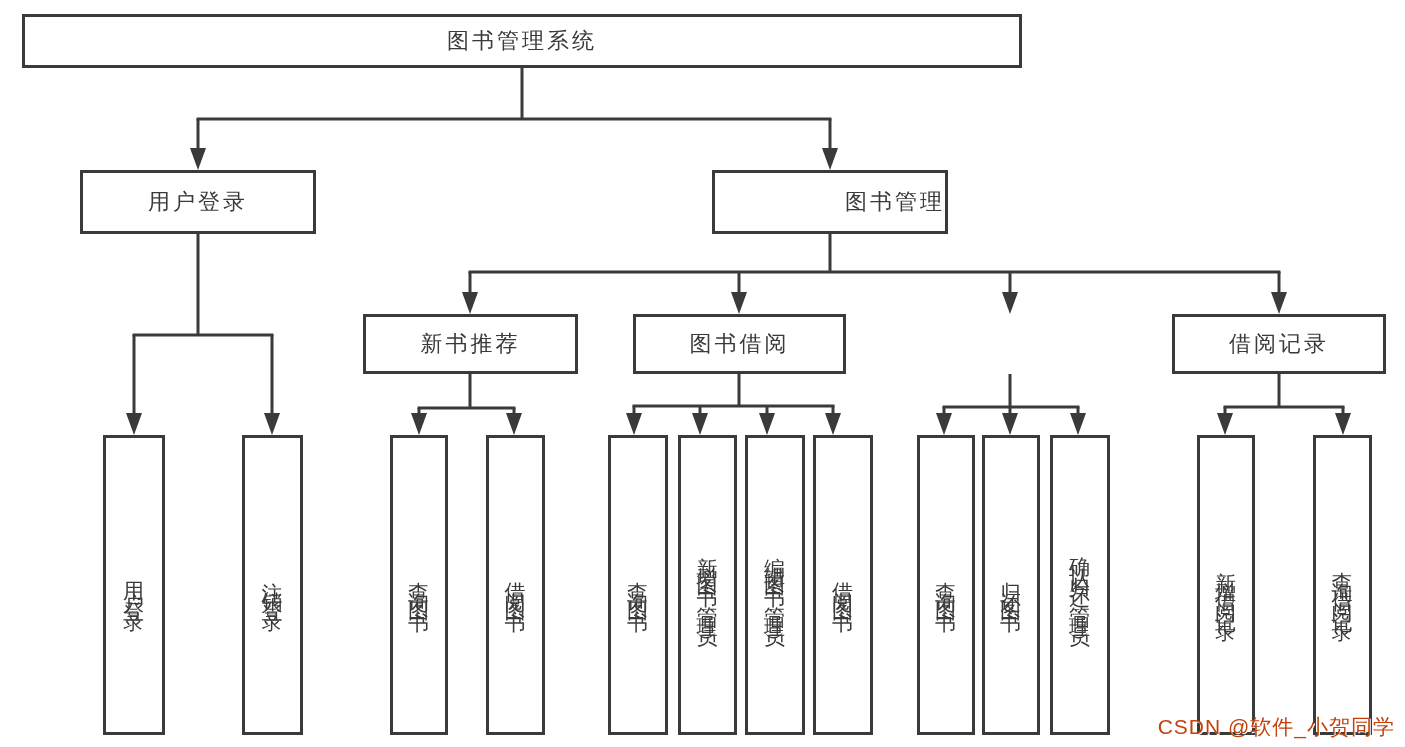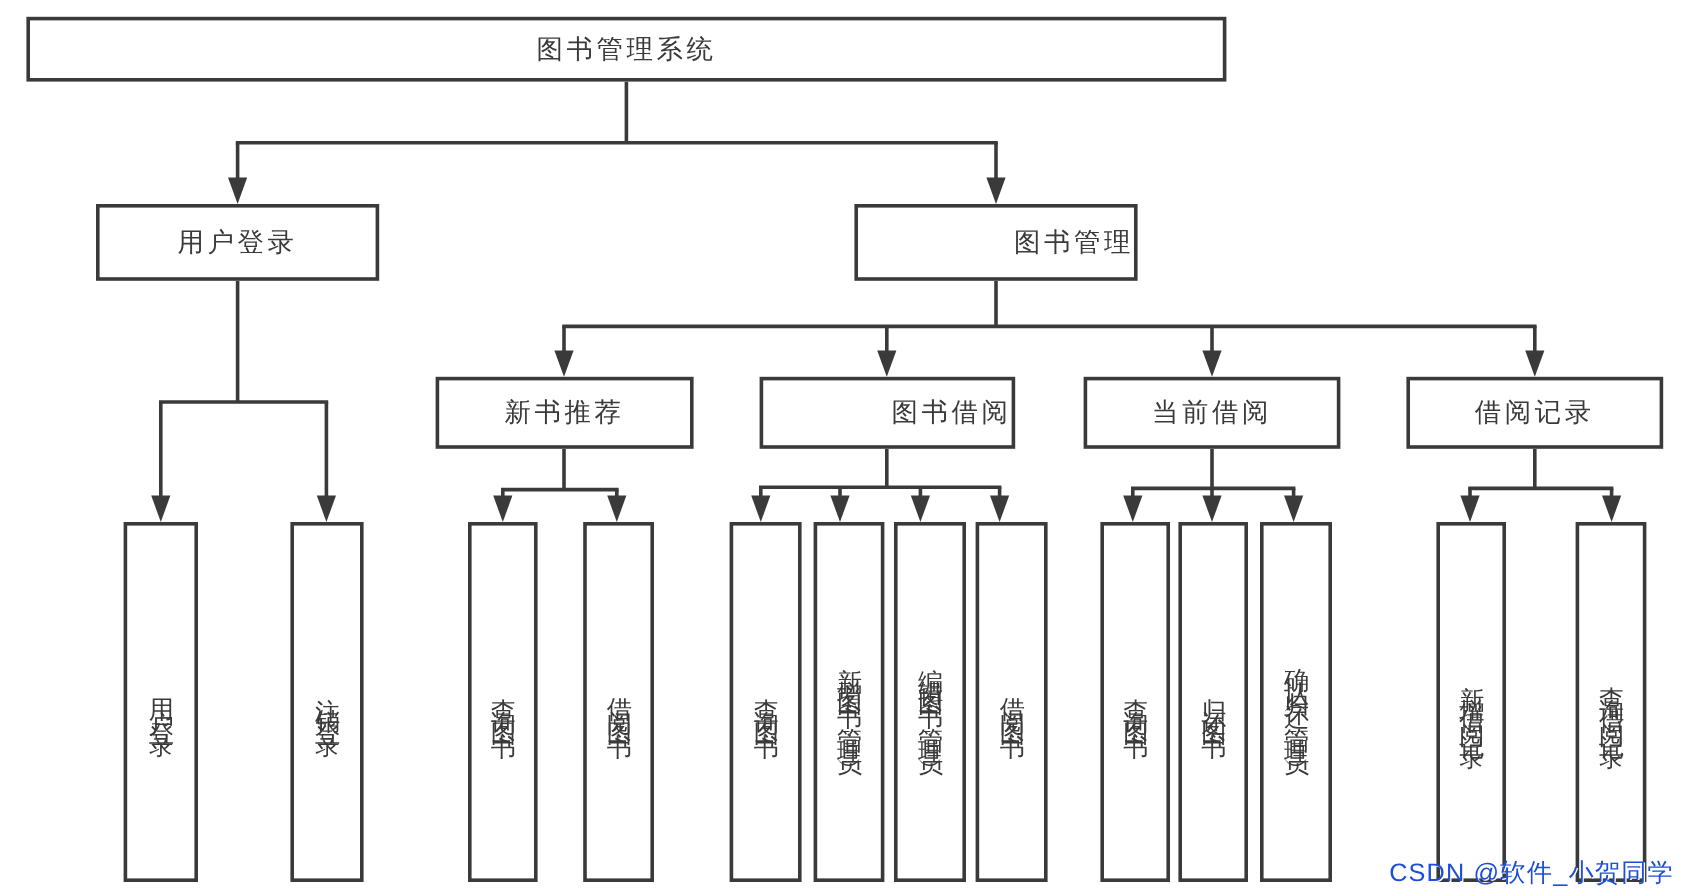--- a/index.html
+++ b/index.html
@@ -45,21 +45,21 @@
     line-height: 1.1;
     white-space: nowrap;
     color: #3a3a3a;
   }
 
   #watermark {
     position: absolute;
     right: 10px;
     bottom: 6px;
     font-size: 21px;
-    color: #1d4ed8;
+    color: #c2410c;
     text-shadow: 1px 1px 0 #ffffff;
     letter-spacing: 1px;
     white-space: nowrap;
   }
 </style>
 </head>
 <body>
 
 <div id="stage">
 
@@ -163,25 +163,22 @@
   <div class="node h-node" style="left:80px; top:170px; width:236px; height:64px;">
     <span>用户登录</span>
   </div>
   <div class="node h-node" style="left:712px; top:170px; width:236px; height:64px;justify-content:flex-end;">
     <span>图书管理</span>
   </div>
 
   <div class="node h-node" style="left:363px; top:314px; width:215px; height:60px;">
     <span>新书推荐</span>
   </div>
-  <div class="node h-node" style="left:633px; top:314px; width:213px; height:60px;justify-content:flex-end;">
+  <div class="node h-node" style="left:633px; top:314px; width:213px; height:60px;">
     <span>图书借阅</span>
-  </div>
-  <div class="node h-node" style="left:903px; top:314px; width:214px; height:60px;">
-    <span>当前借阅</span>
   </div>
   <div class="node h-node" style="left:1172px; top:314px; width:214px; height:60px;justify-content:center;">
     <span>借阅记录</span>
   </div>
 
   <div class="node leaf" style="left:103px; top:435px; width:62px; height:300px;">
     <span>用户登录</span>
   </div>
   <div class="node leaf" style="left:242px; top:435px; width:61px; height:300px;">
     <span>注销登录</span>

